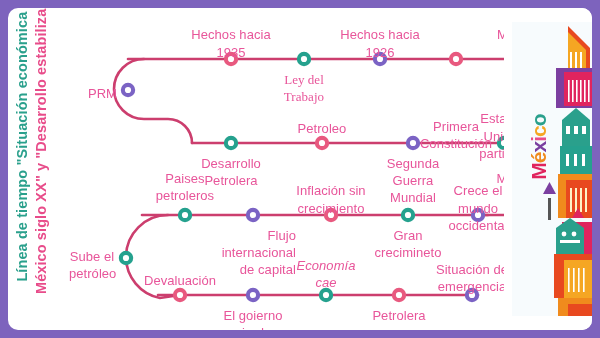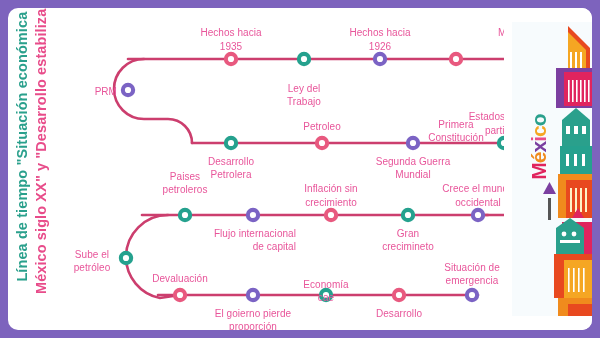--- a/index.html
+++ b/index.html
@@ -28,21 +28,21 @@
   }
   .title-a{color:#2aa08c;}
   .title-b{color:#e84c8a;}
 
   
   #tl{position:absolute;left:0;top:0;width:584px;height:322px;}
 
   
   .lbl{
     position:absolute;text-align:center;color:#e8559a;
-    font-size:10px;line-height:1.32;letter-spacing:.05px;
+    font-size:13px;line-height:1.32;letter-spacing:.05px;
     white-space:pre-line;
   }
 
   
   .panel{
     position:absolute;right:0px;top:0px;width:88px;height:322px;
     background:#ffffff;overflow:hidden;
   }
   .panel-inner{
     position:absolute;left:8px;top:14px;width:80px;height:294px;
@@ -174,21 +174,21 @@
             <circle cx="464" cy="287" r="7.2" fill="#7b63c4"></circle>
             <circle cx="464" cy="287" r="3.1" fill="#ffffff"></circle>
           </g>
         </g>
     </svg>
 
     <div id="labels">
         <div class="lbl" style="color: rgb(232, 85, 154); width: 46px; text-align: right; left: 63px; top: 77.1px;">PRM</div>
         <div class="lbl" style="color: rgb(232, 85, 154); width: 86px; left: 180px; top: 18.4px;">Hechos hacia
 1935</div>
-        <div class="lbl" style="color: rgb(232, 85, 154); width: 86px; left: 253px; top: 74px;">Ley del
+        <div class="lbl" style="color: rgb(232, 85, 154); width: 86px; left: 253px; top: 63px; font-family: Liberation Serif, serif;">Ley del
 Trabajo</div>
         <div class="lbl" style="color: rgb(232, 85, 154); width: 86px; left: 329px; top: 18.4px;">Hechos hacia
 1926</div>
         <div class="lbl" style="color: rgb(232, 85, 154); width: 86px; left: 405px; top: 77px; margin-top: 33px;">Primera
 Constitución</div>
         <div class="lbl" style="color: rgb(232, 85, 154); width: 86px; left: 481px; top: 18.4px;">México deja de
 ser pobre</div>
         <div class="lbl" style="color: rgb(232, 85, 154); width: 86px; left: 180px; top: 147px;">Desarrollo Petrolera</div>
         <div class="lbl" style="color: rgb(232, 85, 154); width: 86px; left: 271px; top: 112.2px;">Petroleo</div>
         <div class="lbl" style="color: rgb(232, 85, 154); width: 86px; left: 362px; top: 147px;">Segunda Guerra
@@ -205,23 +205,23 @@
 crecimiento</div>
         <div class="lbl" style="color: rgb(232, 85, 154); width: 86px; left: 357px; top: 219px;">Gran
 crecimineto</div>
         <div class="lbl" style="color: rgb(232, 85, 154); width: 86px; left: 427px; top: 174.4px;">Crece el mundo
 occidental</div>
         <div class="lbl" style="color: rgb(232, 85, 154); width: 46px; text-align: center; left: 61px; top: 240.2px;">Sube el
 petróleo</div>
         <div class="lbl" style="color: rgb(232, 85, 154); width: 86px; left: 129px; top: 264.2px;">Devaluación</div>
         <div class="lbl" style="color: rgb(232, 85, 154); width: 86px; left: 202px; top: 299px;">El goierno pierde
 proporción</div>
-        <div class="lbl" style="color: rgb(232, 85, 154); width: 86px; left: 275px; top: 270px;">Economía
+        <div class="lbl" style="color: rgb(232, 85, 154); width: 86px; left: 275px; top: 249px; font-style: italic;">Economía
 cae</div>
-        <div class="lbl" style="color: rgb(232, 85, 154); width: 86px; left: 348px; top: 299px;">Desarrollo</div>
+        <div class="lbl" style="color: rgb(232, 85, 154); width: 86px; left: 348px; top: 299px;">Petrolera</div>
         <div class="lbl" style="color: rgb(232, 85, 154); width: 86px; left: 421px; top: 253px;">Situación de
 emergencia</div>
       </div>
 
     <div class="panel">
       <div class="panel-inner">
         <div class="mex-word" id="mexWord">
             <span style="color: rgb(224, 36, 94);">M</span>
             <span style="color: rgb(240, 139, 29);">é</span>
             <span style="color: rgb(123, 63, 160);">x</span>

